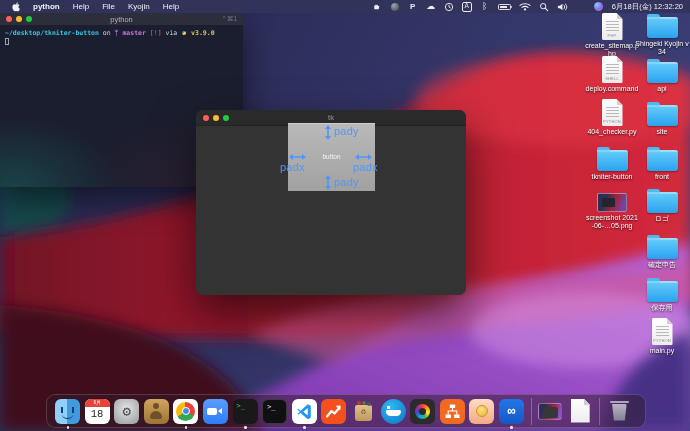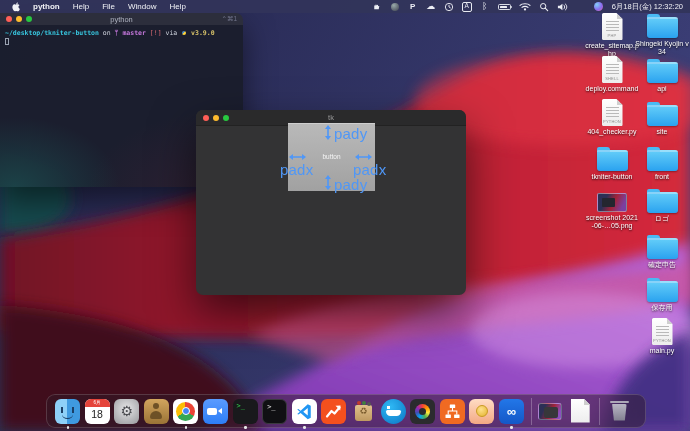--- a/index.html
+++ b/index.html
@@ -57,21 +57,21 @@
   
   .tk{position:absolute;left:196px;top:110px;width:270px;height:185px;z-index:20;
     border-radius:7px;overflow:hidden;box-shadow:0 20px 45px rgba(0,0,0,.6);background:#333334;}
   .tk-titlebar{height:16px;background:#2a2a2b;display:flex;align-items:center;position:relative;padding:0 7px;
     border-bottom:1px solid #222;}
   .tk-title{position:absolute;left:0;right:0;text-align:center;font-size:7.5px;color:#979797;}
   .pad-rect{position:absolute;left:92px;top:13px;width:87px;height:68px;
     background:linear-gradient(#b9b9b9,#a1a1a1);border-top:1px solid #cfcfcf;}
   .btn-label{position:absolute;left:92px;top:43px;width:87px;text-align:center;
     font-size:6.5px;color:#f5f5f5;}
-  .pad-label{position:absolute;font-size:15px;color:#4f97f7;letter-spacing:.2px;}
+  .pad-label{position:absolute;font-size:11px;color:#4f97f7;letter-spacing:.2px;}
   .arrow-svg{position:absolute;}
 
   
   .dsk-item{position:absolute;width:54px;text-align:center;z-index:5;cursor:default;}
   .dlabel{display:block;margin-top:2px;font-size:7px;line-height:7.5px;color:#fff;
     text-shadow:0 1px 2px rgba(0,0,0,.9);word-break:break-all;}
   .ficon{width:21px;height:27px;margin:0 auto;position:relative;border-radius:1.5px;
     background:linear-gradient(#ffffff,#ececec);
     clip-path:polygon(0 0,15px 0,21px 6px,21px 27px,0 27px);box-shadow:0 1px 2px rgba(0,0,0,.4);}
   .ficon::before{content:"";position:absolute;top:0;right:0;width:6px;height:6px;
@@ -90,21 +90,21 @@
     border:1px solid rgba(255,255,255,.4);
     background:linear-gradient(115deg,#2c2f55 28%,#a12338 55%,#7a3fa0 85%);}
   .imgthumb::before{content:"";position:absolute;left:4px;top:4px;width:13px;height:9px;
     background:#24262f;border-radius:1px;}
 
   
   .dock{position:absolute;left:46px;top:394px;width:600px;height:34px;z-index:50;
     background:rgba(48,28,40,.48);border:1px solid rgba(255,255,255,.16);border-radius:9px;
     backdrop-filter:blur(8px);display:flex;align-items:center;gap:4.6px;padding:0 8px;}
   .ditem{position:relative;width:25px;height:25px;flex:0 0 auto;}
-  .tile{width:25px;height:25px;border-radius:6px;position:relative;overflow:hidden;}
+  .tile{width:25px;height:25px;border-radius:6px;position:relative;overflow:hidden;font-family:Liberation Mono, monospace;}
   .run{position:absolute;left:50%;bottom:-5px;width:2.5px;height:2.5px;margin-left:-1px;
     border-radius:50%;background:#e8e8e8;}
   .dsep{width:1px;height:27px;background:rgba(255,255,255,.25);flex:0 0 auto;margin:0 2px;}
 
   .finder{background:linear-gradient(90deg,#8ed0f8 50%,#3f9ae0 50%);}
   .finder::before{content:"";position:absolute;left:6px;top:8px;width:2px;height:6px;background:#1b3f66;
     box-shadow:11px 0 0 #1b3f66;}
   .finder::after{content:"";position:absolute;left:7px;top:11px;width:11px;height:8px;
     border-bottom:1.8px solid #1b3f66;border-radius:50%;}
   .cal{background:#fff;display:flex;flex-direction:column;align-items:center;}
@@ -199,21 +199,21 @@
 <div class="menubar">
   <div class="mb-left">
     <span class="sicon">
       <svg width="9" height="11" viewBox="0 0 17 20">
           <path fill="#f1f2f6" d="M12.1 5.4c.9-1.1.8-2.7.7-2.9-.2 0-1.5.2-2.3 1.2-.8.9-.8 2.5-.7 2.7.2.1 1.5-.1 2.3-1zm2 5.4c0-2.2 1.8-3.2 1.9-3.3-1-1.4-2.6-1.6-3.1-1.6-1.3-.1-2.6.8-3.2.8-.7 0-1.7-.8-2.8-.8-1.4 0-2.8.9-3.6 2.2-1.5 2.7-.4 6.6 1.1 8.7.7 1 1.6 2.2 2.8 2.2 1.1 0 1.5-.7 2.9-.7 1.3 0 1.7.7 2.9.7 1.2 0 2-1.1 2.7-2.1.9-1.2 1.2-2.4 1.2-2.5-.1 0-2.8-1.1-2.8-3.6z"></path>
         </svg>
     </span>
     <span class="mb-app">python</span>
     <span>Help</span>
     <span>File</span>
-    <span>Window</span>
+    <span>Kyojin</span>
     <span>Help</span>
   </div>
   <div class="mb-right">
     <span class="sicon">
       <svg width="9" height="10" viewBox="0 0 12 12">
           <path fill="#eceef5" d="M3 9 L3 5 C3 3.4 4 3 4.5 4.2 C4.5 2 6 2 6.2 4 C7 2.2 8 2.6 8.2 4.6 L8.6 5 C9.6 4.4 10 5 9.4 6.2 L9 9 Z"></path>
         </svg>
     </span>
     <span class="sicon">
         <span class="icn-circle"></span>

